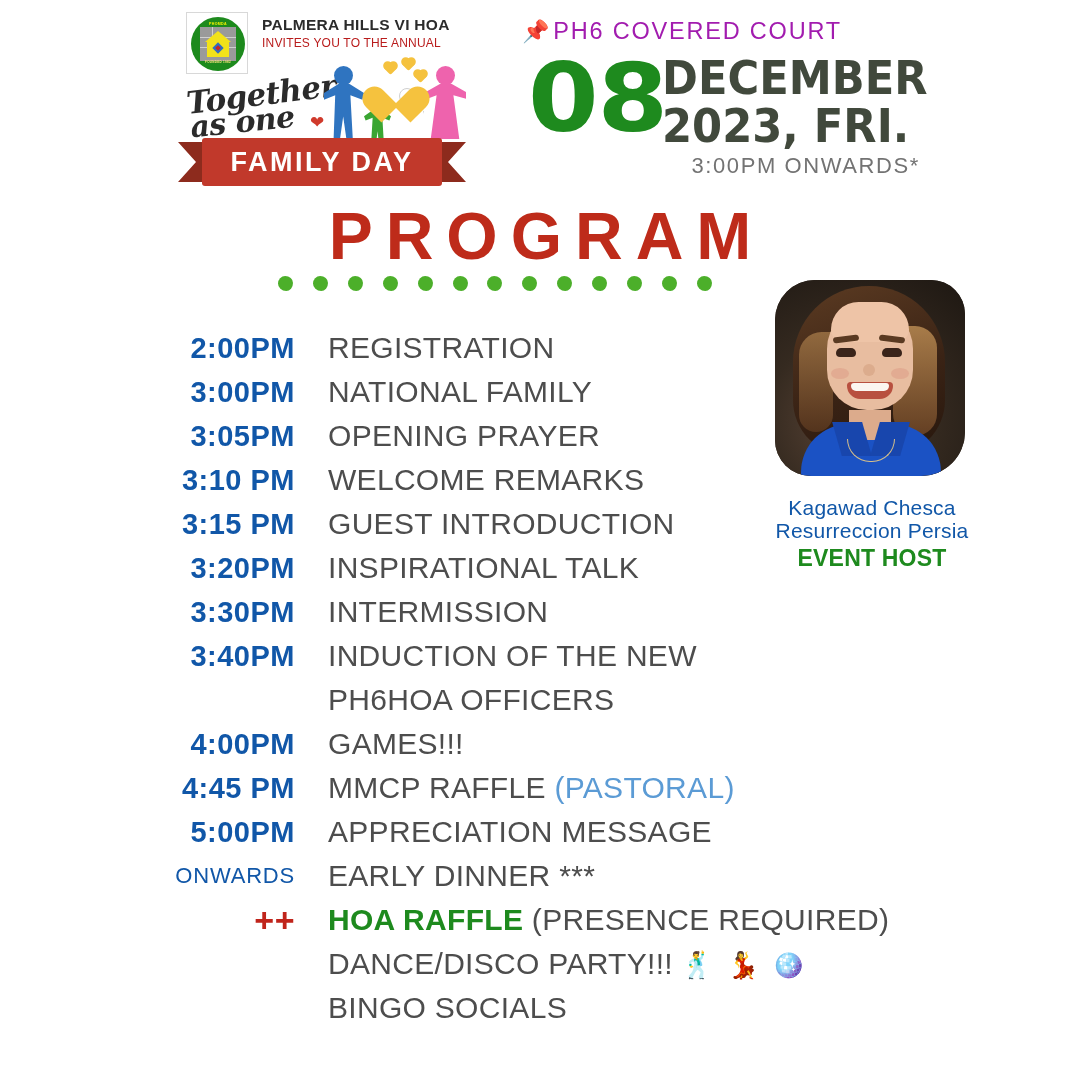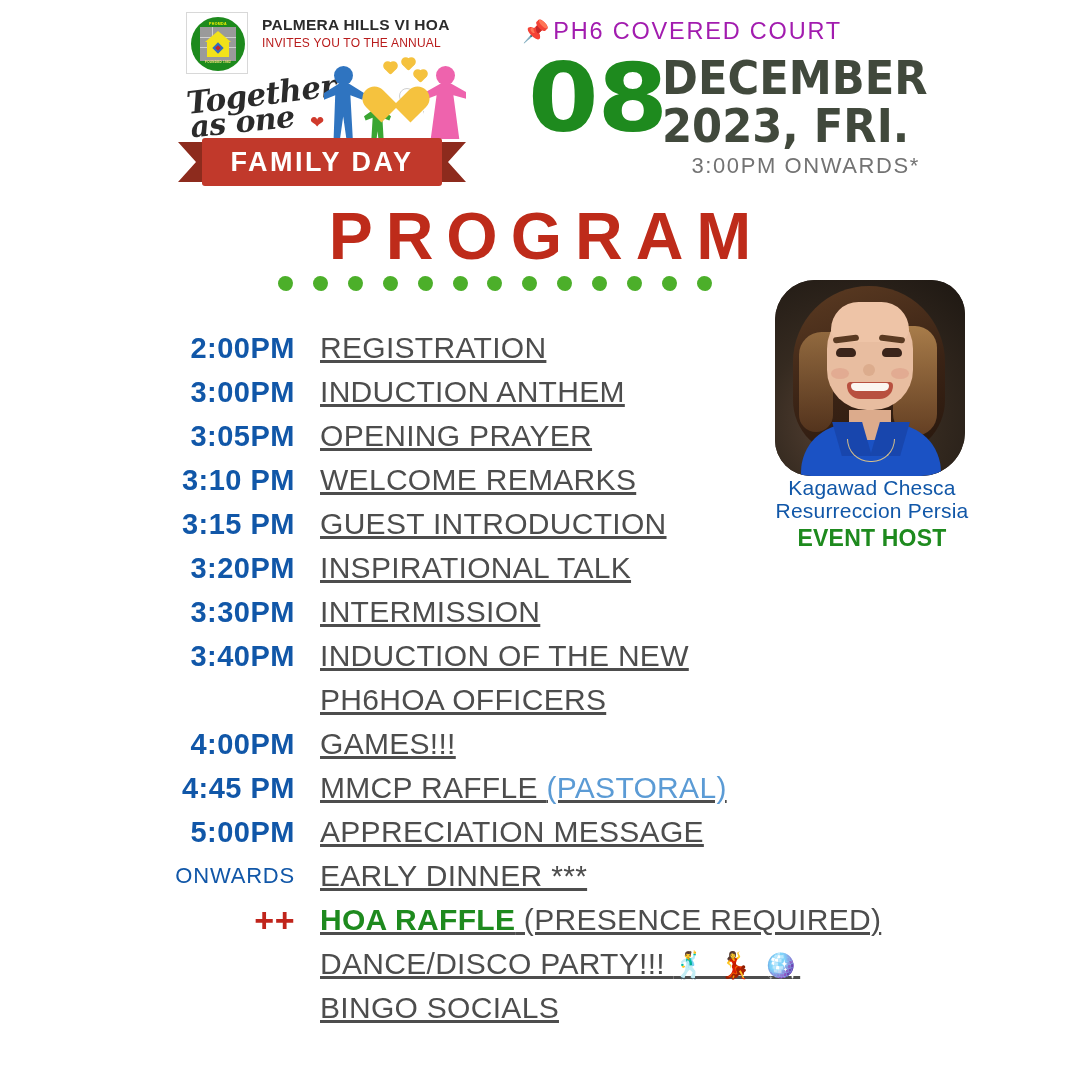--- a/index.html
+++ b/index.html
@@ -108,22 +108,22 @@
         border-radius:48% 52% 45% 55% / 50% 46% 54% 50%;}
 
   
   #schedule{position:absolute;left:0;top:326px;width:760px;}
   .row{position:relative;height:44px;}
   .time{position:absolute;left:0;width:295px;text-align:right;
         font-size:29px;font-weight:bold;color:#1157a8;letter-spacing:.5px;
         line-height:44px;white-space:nowrap;}
   .time.small{font-size:22px;font-weight:normal;letter-spacing:.8px;}
   .time.plus{color:#c0241b;font-size:34px;font-weight:bold;}
-  .event{position:absolute;left:320px;font-size:30px;color:#4d4d4d;
-        letter-spacing:.3px;line-height:44px;white-space:nowrap;text-decoration:underline;}
+  .event{position:absolute;left:328px;font-size:30px;color:#4d4d4d;
+        letter-spacing:.3px;line-height:44px;white-space:nowrap;}
   .event .alt{color:#5b9bd5;}
   .event .grn{color:#1e8a1e;font-weight:bold;}
   .event .emoji{font-size:26px;letter-spacing:3px;}
 
   
   #host{position:absolute;left:775px;top:280px;width:200px;}
   #host-photo{position:relative;width:190px;height:196px;border-radius:40px 34px 44px 36px;
         overflow:hidden;background:#2a2018;}
   #host-photo .bg{position:absolute;inset:0;
         background:radial-gradient(circle at 38% 72%, #5a4436 0%, #352a20 45%, #1d1712 100%);}
@@ -162,21 +162,21 @@
         background:#1b52c4;border-radius:48px 48px 0 0;}
   #host-photo .collar-l,#host-photo .collar-r{position:absolute;bottom:20px;
         width:30px;height:34px;background:#1846ad;}
   #host-photo .collar-l{left:62px;transform:skewX(16deg);}
   #host-photo .collar-r{left:100px;transform:skewX(-16deg);}
   #host-photo .neck{position:absolute;left:74px;bottom:36px;width:42px;height:30px;
         background:#dcab8c;}
   #host-photo .necklace{position:absolute;left:72px;bottom:14px;width:46px;height:22px;
         border:1.5px solid #d8c089;border-top:none;border-radius:0 0 24px 24px;}
 
-  #host-name{margin-top:0;width:210px;margin-left:-8px;text-align:center;
+  #host-name{margin-top:20px;width:210px;margin-left:-8px;text-align:center;
         font-size:21px;color:#1157a8;line-height:23px;letter-spacing:.2px;}
   #host-role{margin-top:3px;width:210px;margin-left:-8px;text-align:center;
         font-size:23px;font-weight:bold;color:#1e8a1e;letter-spacing:.2px;}
 </style>
 </head>
 <body>
 
 <div id="header">
 
   <div id="brand">
@@ -281,21 +281,21 @@
     <i></i>
   </div>
 
 <div id="schedule">
     <div class="row">
       <div class="time">2:00PM</div>
       <div class="event"><span>REGISTRATION</span></div>
     </div>
     <div class="row">
       <div class="time">3:00PM</div>
-      <div class="event"><span>INDUCTION ANTHEM</span></div>
+      <div class="event"><span>NATIONAL FAMILY</span></div>
     </div>
     <div class="row">
       <div class="time">3:05PM</div>
       <div class="event"><span>OPENING PRAYER</span></div>
     </div>
     <div class="row">
       <div class="time">3:10 PM</div>
       <div class="event"><span>WELCOME REMARKS</span></div>
     </div>
     <div class="row">

